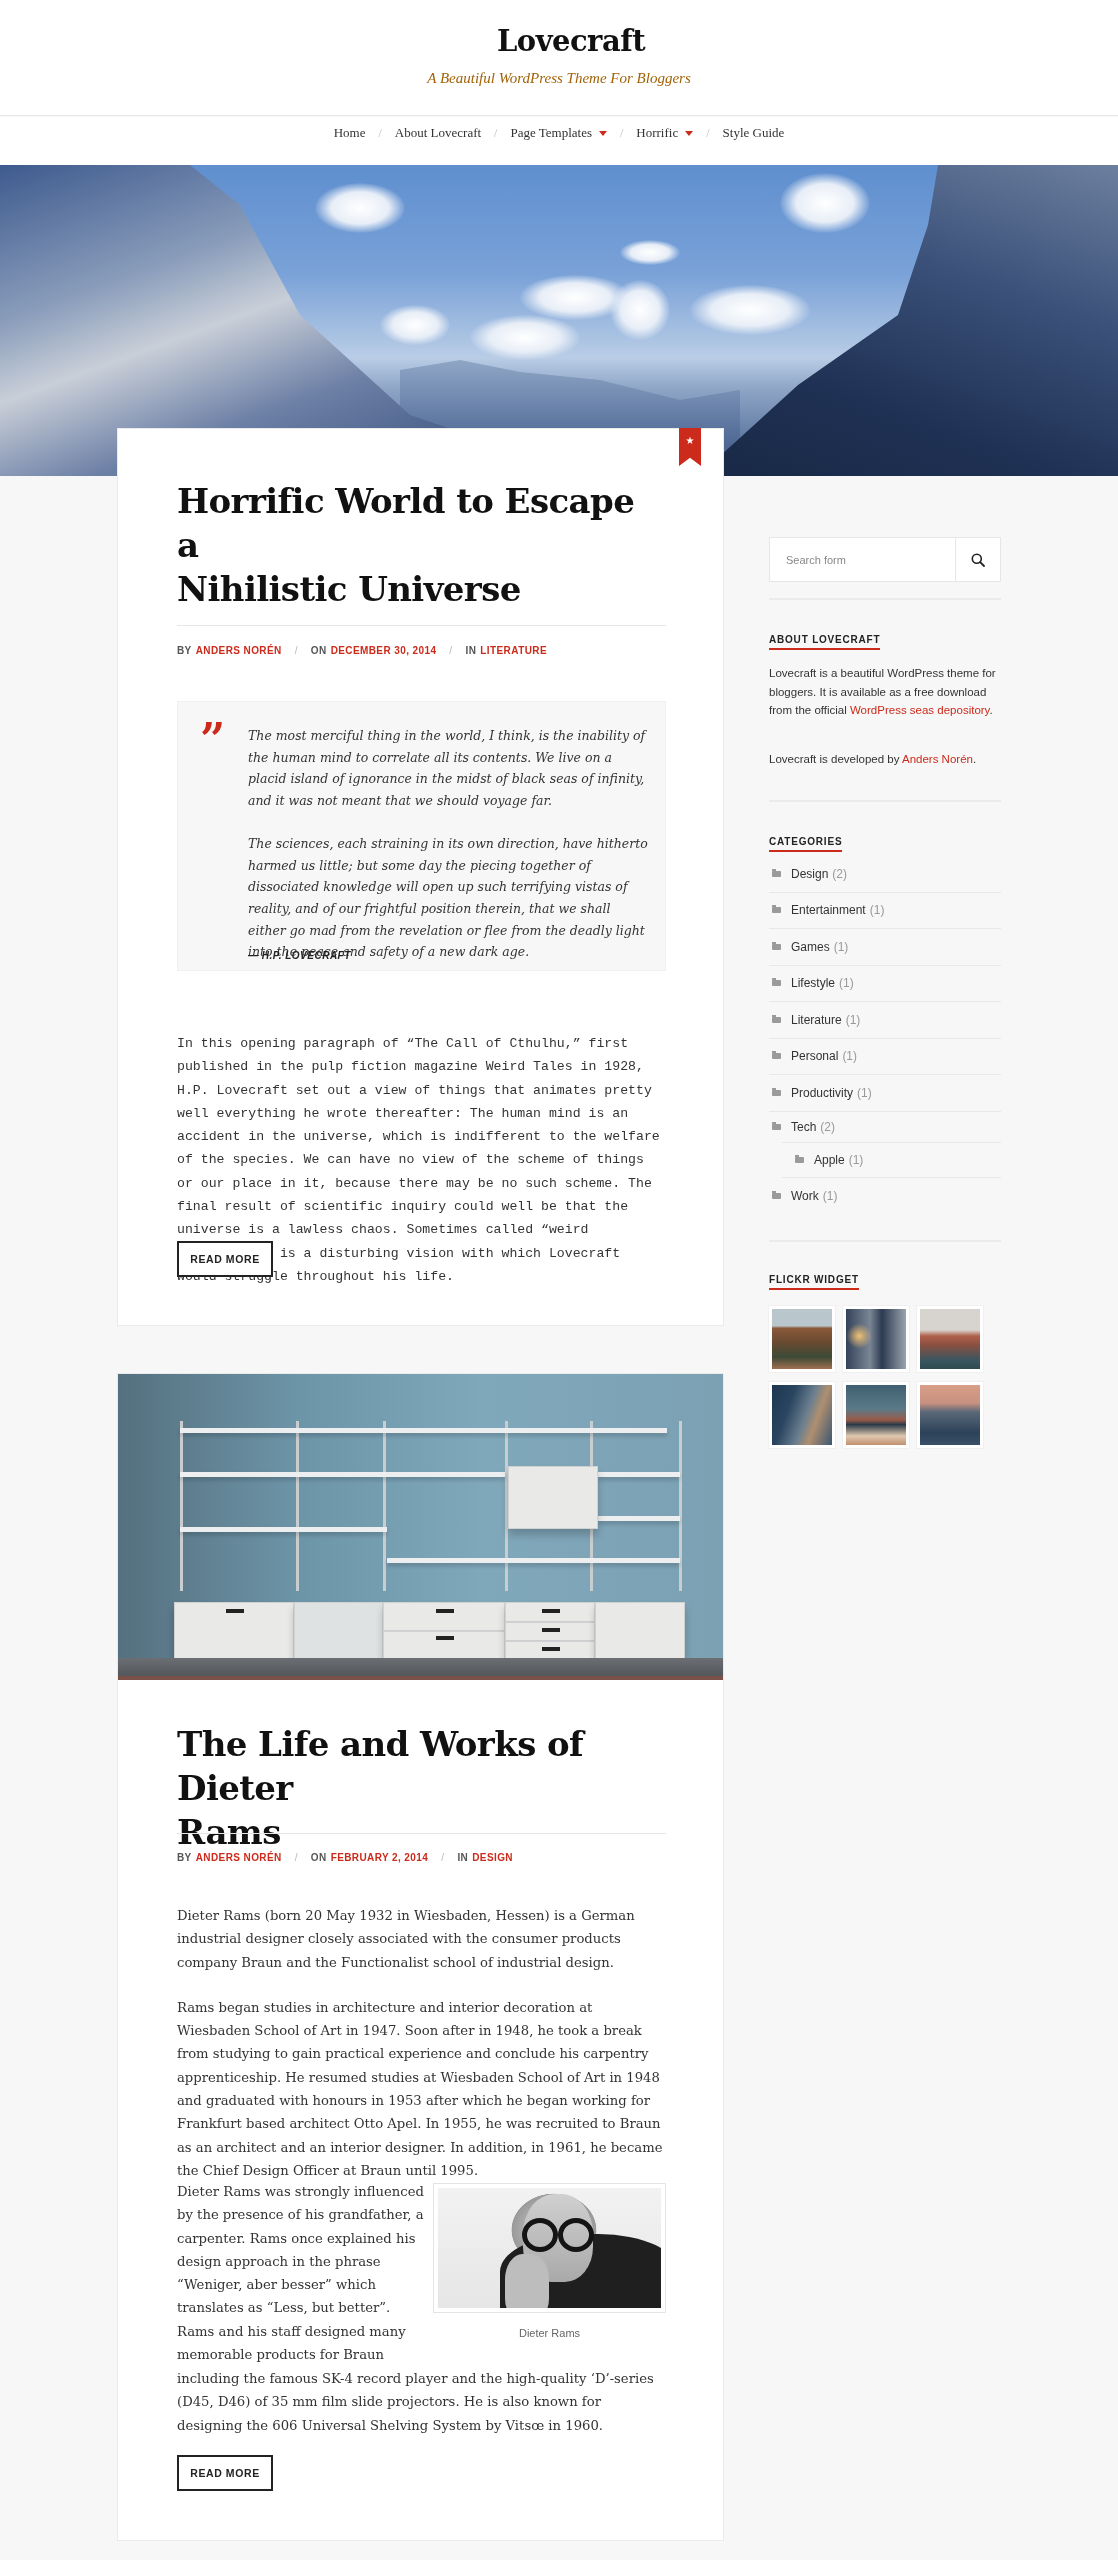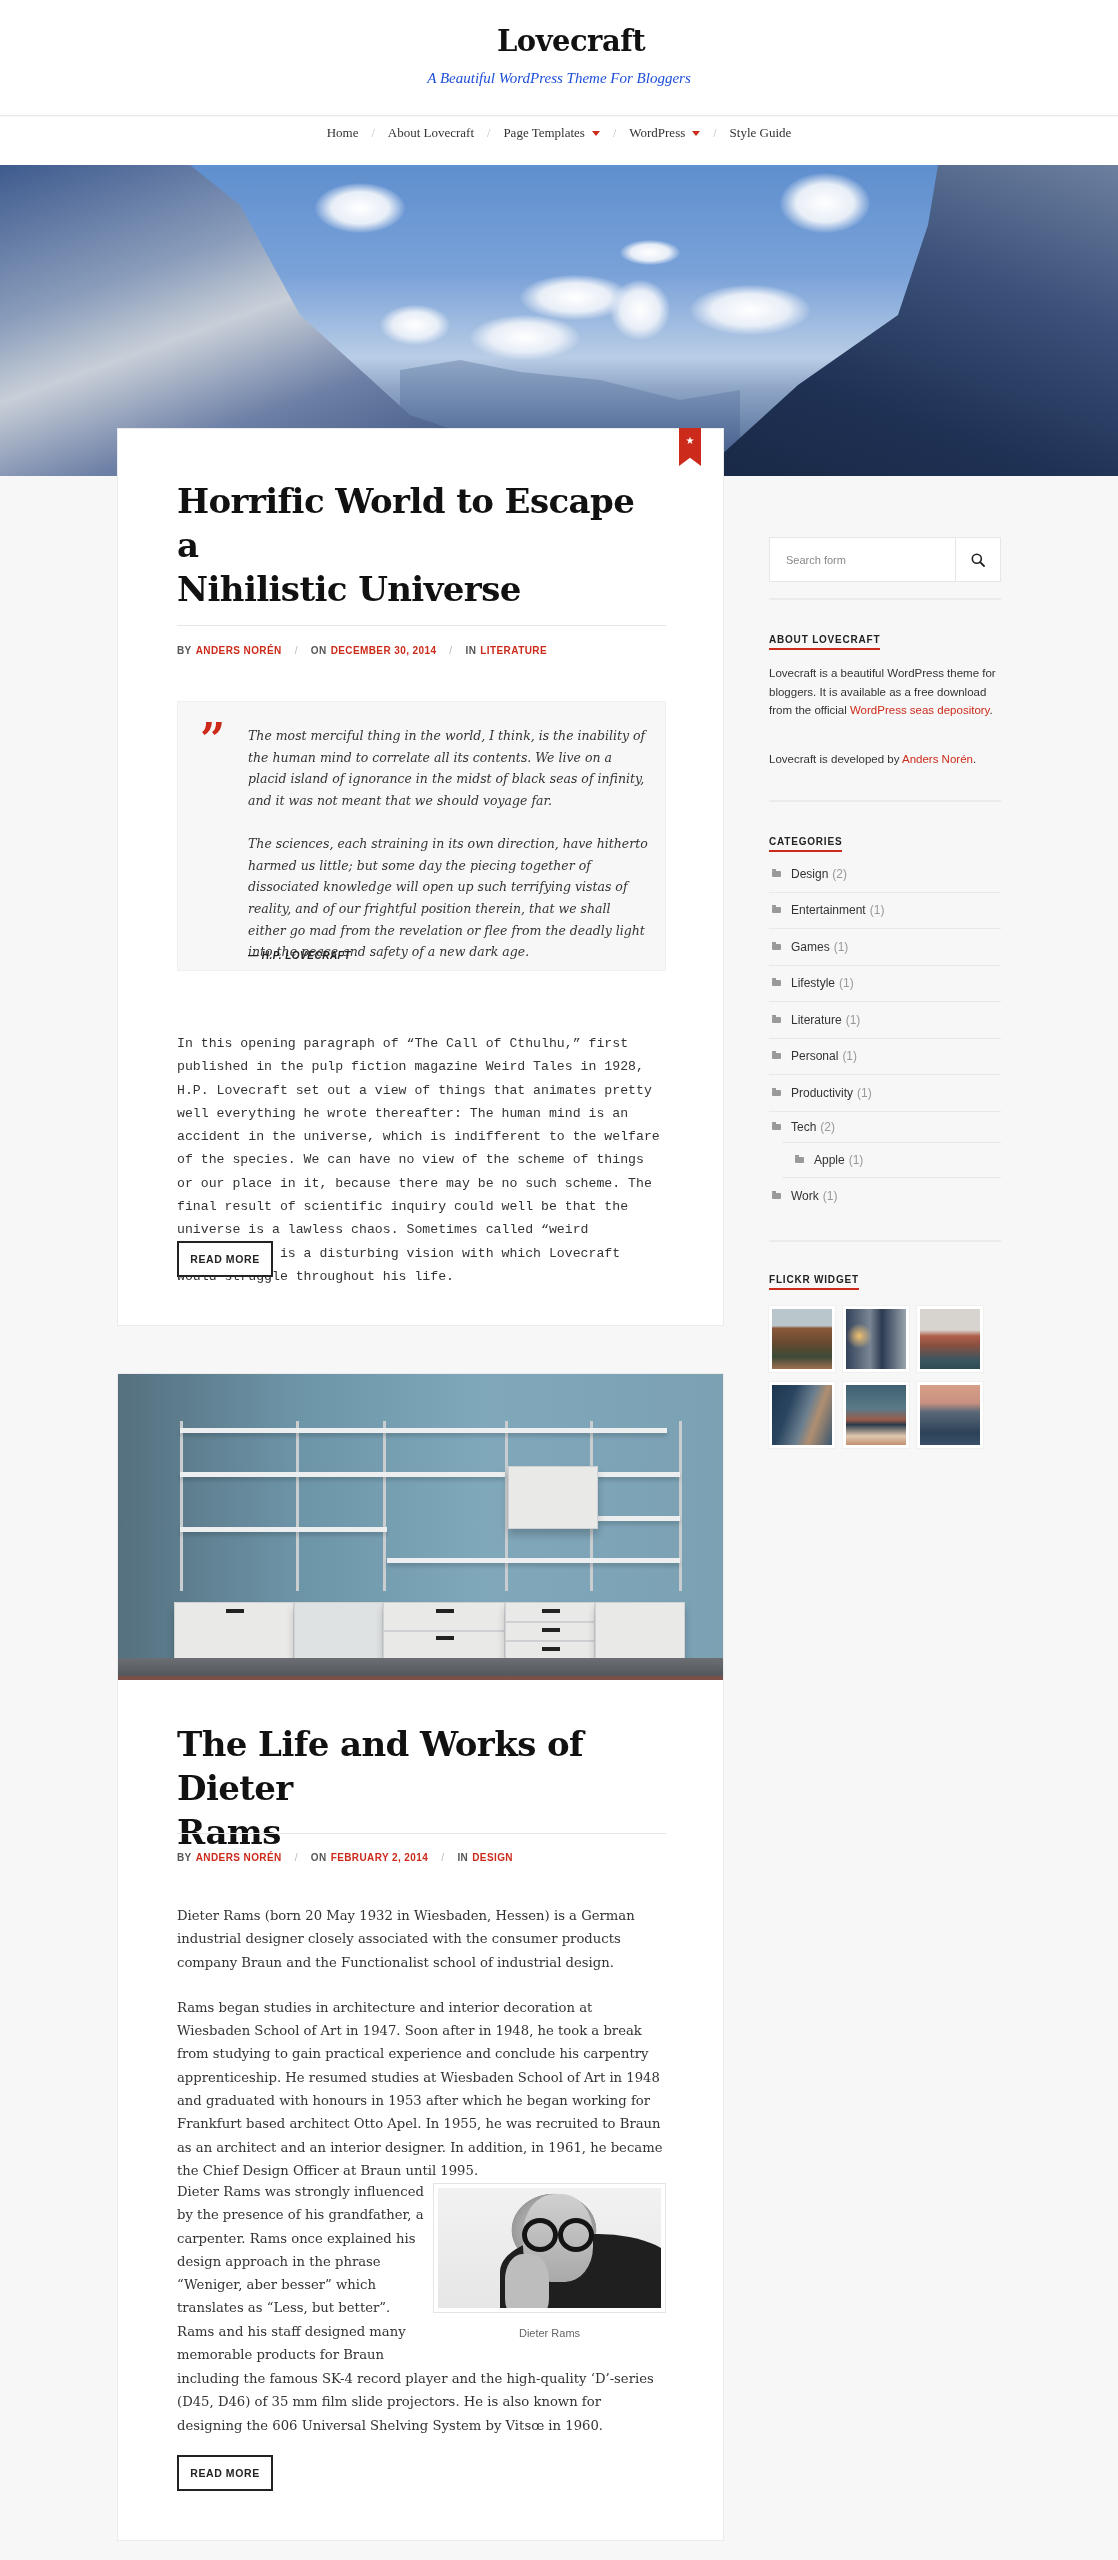--- a/index.html
+++ b/index.html
@@ -3,21 +3,21 @@
 <meta charset="utf-8">
 <style>
   * { box-sizing: border-box; margin: 0; padding: 0; }
   html, body { width: 1118px; }
   body { background: #f7f7f7; font-family: "Liberation Serif", serif; color: #222; position: relative; height: 2560px; overflow: hidden; }
   a { text-decoration: none; color: inherit; }
 
   
   .site-header { position: absolute; left: 0; top: 0; width: 1118px; height: 116px; background: #fff; border-bottom: 1px solid #e8e8e8; text-align: center; }
   .site-title { position: absolute; top: 24px; left: 12px; width: 100%; font-family: "DejaVu Serif", serif; font-weight: bold; font-size: 29px; color: #111; letter-spacing: -0.5px; }
-  .site-desc { position: absolute; top: 70px; left: 0; width: 100%; font-family: "Liberation Serif", serif; font-style: italic; font-size: 15px; color: #1d4ed8; }
+  .site-desc { position: absolute; top: 70px; left: 0; width: 100%; font-family: "Liberation Serif", serif; font-style: italic; font-size: 15px; color: #a16207; }
 
   .main-nav { position: absolute; left: 0; top: 117px; width: 1118px; height: 48px; background: #fff; text-align: center; }
   .main-nav ul { list-style: none; display: inline-flex; align-items: center; height: 32px; }
   .main-nav li { display: flex; align-items: center; font-family: "Liberation Serif", serif; font-size: 13px; color: #333; }
   .main-nav li .sep { color: #bbb; margin: 0 13px; font-size: 12px; }
   .nav-caret { width: 0; height: 0; border-left: 4px solid transparent; border-right: 4px solid transparent; border-top: 5px solid #cc2a1a; margin-left: 7px; display: inline-block; }
 
   
   .hero { position: absolute; left: 0; top: 165px; width: 1118px; height: 311px; overflow: hidden;
     background: linear-gradient(180deg, #5f8fcf 0%, #7aa2d8 35%, #b9cde6 62%, #8ea5c6 72%, #3f5a86 100%); }
@@ -130,21 +130,21 @@
         <span class="sep">/</span>
       </li>
     <li>
         <a>Page Templates</a>
         <span class="nav-caret"></span>
       </li>
     <li>
         <span class="sep">/</span>
       </li>
     <li>
-        <a>WordPress</a>
+        <a>Horrific</a>
         <span class="nav-caret"></span>
       </li>
     <li>
         <span class="sep">/</span>
       </li>
     <li>
         <a>Style Guide</a>
       </li>
   </ul>
 </nav>

